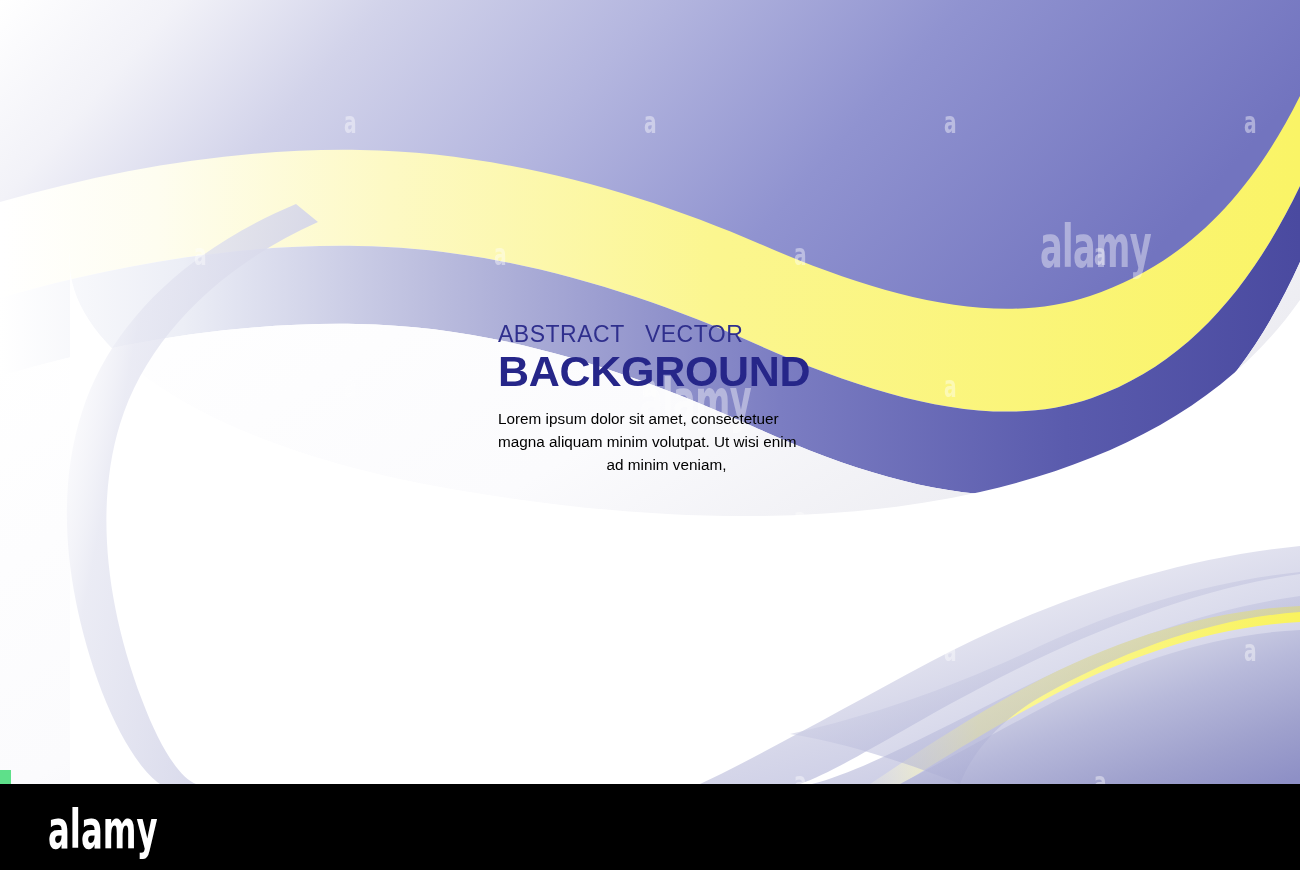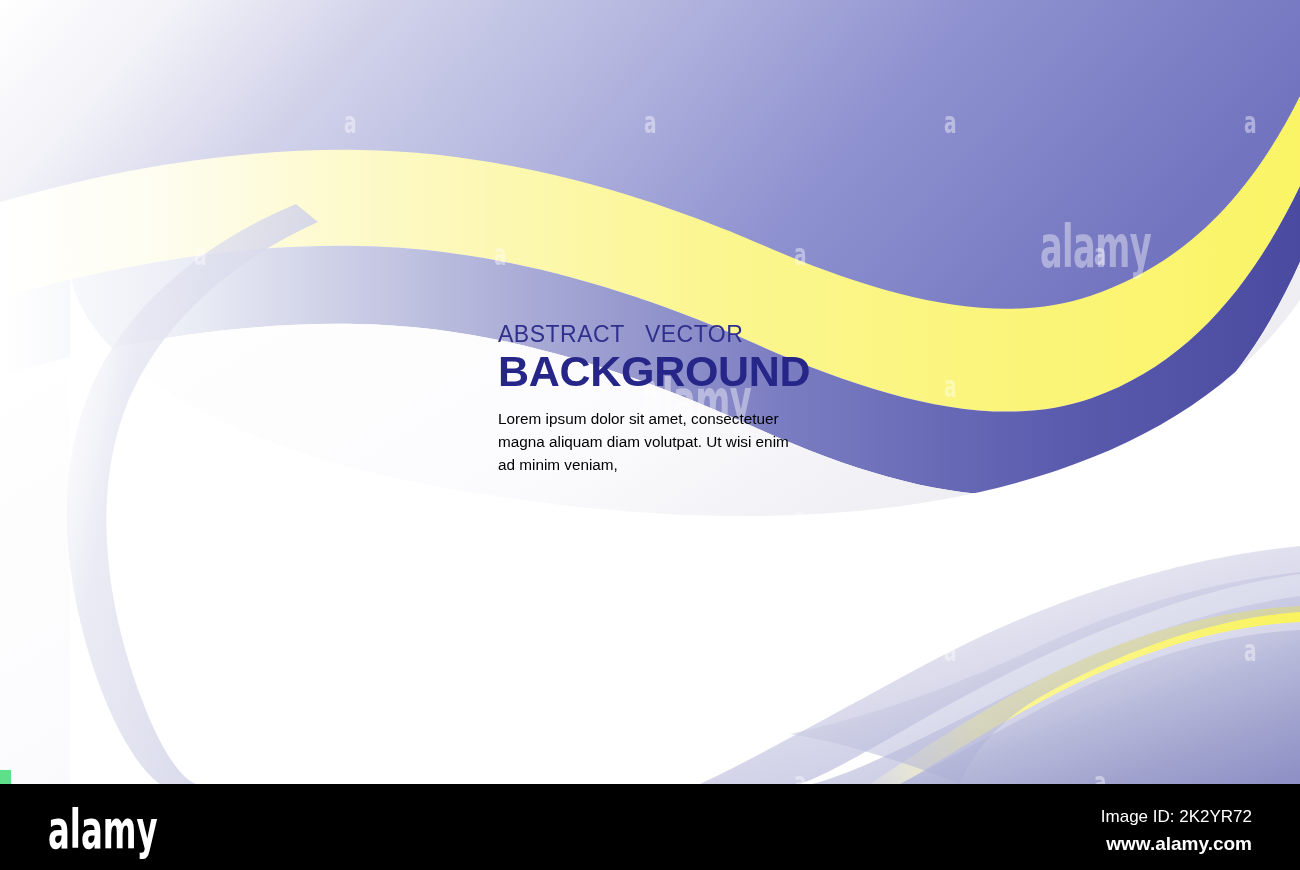--- a/index.html
+++ b/index.html
@@ -69,21 +69,21 @@
     font-family:"Liberation Sans", sans-serif;
     font-weight:400;
     font-size:15.3px;
     line-height:1.52;
     color:#000000;
     text-align:justify;
     margin-top:12px;
     width:337px;
   }
   .t-body span { display:block; }
-  .t-body span.last { text-align:left; }
+  .t-body span.last { text-align:center; }
 
   
   #bottombar {
     position:absolute; left:0; top:784px;
     width:1300px; height:86px;
     background:#000000;
     z-index:20;
   }
   #alamy-logo {
     position:absolute; left:48px; top:19px;
@@ -302,28 +302,24 @@
         <div class="wm-word" style="left: 1040px; top: 218px;">alamy</div>
         <div class="wm-word" style="left: 640px; top: 372px;">alamy</div>
       </div>
   </div>
 
   <div id="textblock">
     <div class="t-kicker">ABSTRACT   VECTOR</div>
     <div class="t-title">BACKGROUND</div>
     <div class="t-body">
         <span>Lorem ipsum dolor sit amet, consectetuer</span>
-        <span>magna aliquam diam volutpat. Ut wisi enim</span>
+        <span>magna aliquam minim volutpat. Ut wisi enim</span>
         <span class="last">ad minim veniam,</span>
       </div>
   </div>
 
   <div class="corner-green"></div>
 
   <div id="bottombar">
     <div id="alamy-logo">alamy</div>
-    <div id="bar-right">
-      <div id="bar-imgid">Image ID: 2K2YR72</div>
-      <div id="bar-url">www.alamy.com</div>
-    </div>
   </div>
 
 </div>
 
 </body></html>

